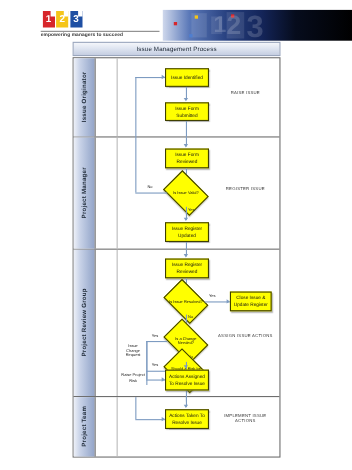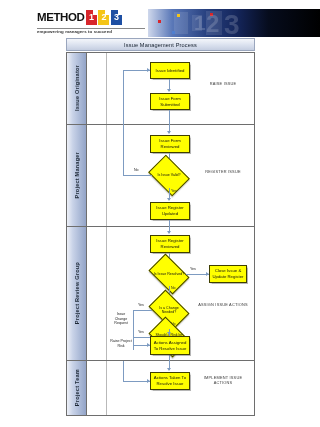--- a/index.html
+++ b/index.html
@@ -84,21 +84,20 @@
   .phase{position:absolute;font-size:3.9px;color:#3b3b3b;text-align:center;
      line-height:1.35;width:52px;letter-spacing:0.2px;}
 </style>
 </head>
 <body>
 
 <div id="header">
 
   <div id="logo-block">
     <div id="logo-row">
-      <div id="logo-word">METHOD</div>
       <div class="logo-sq sq-red">
         <div class="logo-notch"></div>
         <span>1</span>
       </div>
       <div class="logo-sq sq-yel">
         <div class="logo-notch"></div>
         <span>2</span>
       </div>
       <div class="logo-sq sq-blu">
         <div class="logo-notch"></div>

